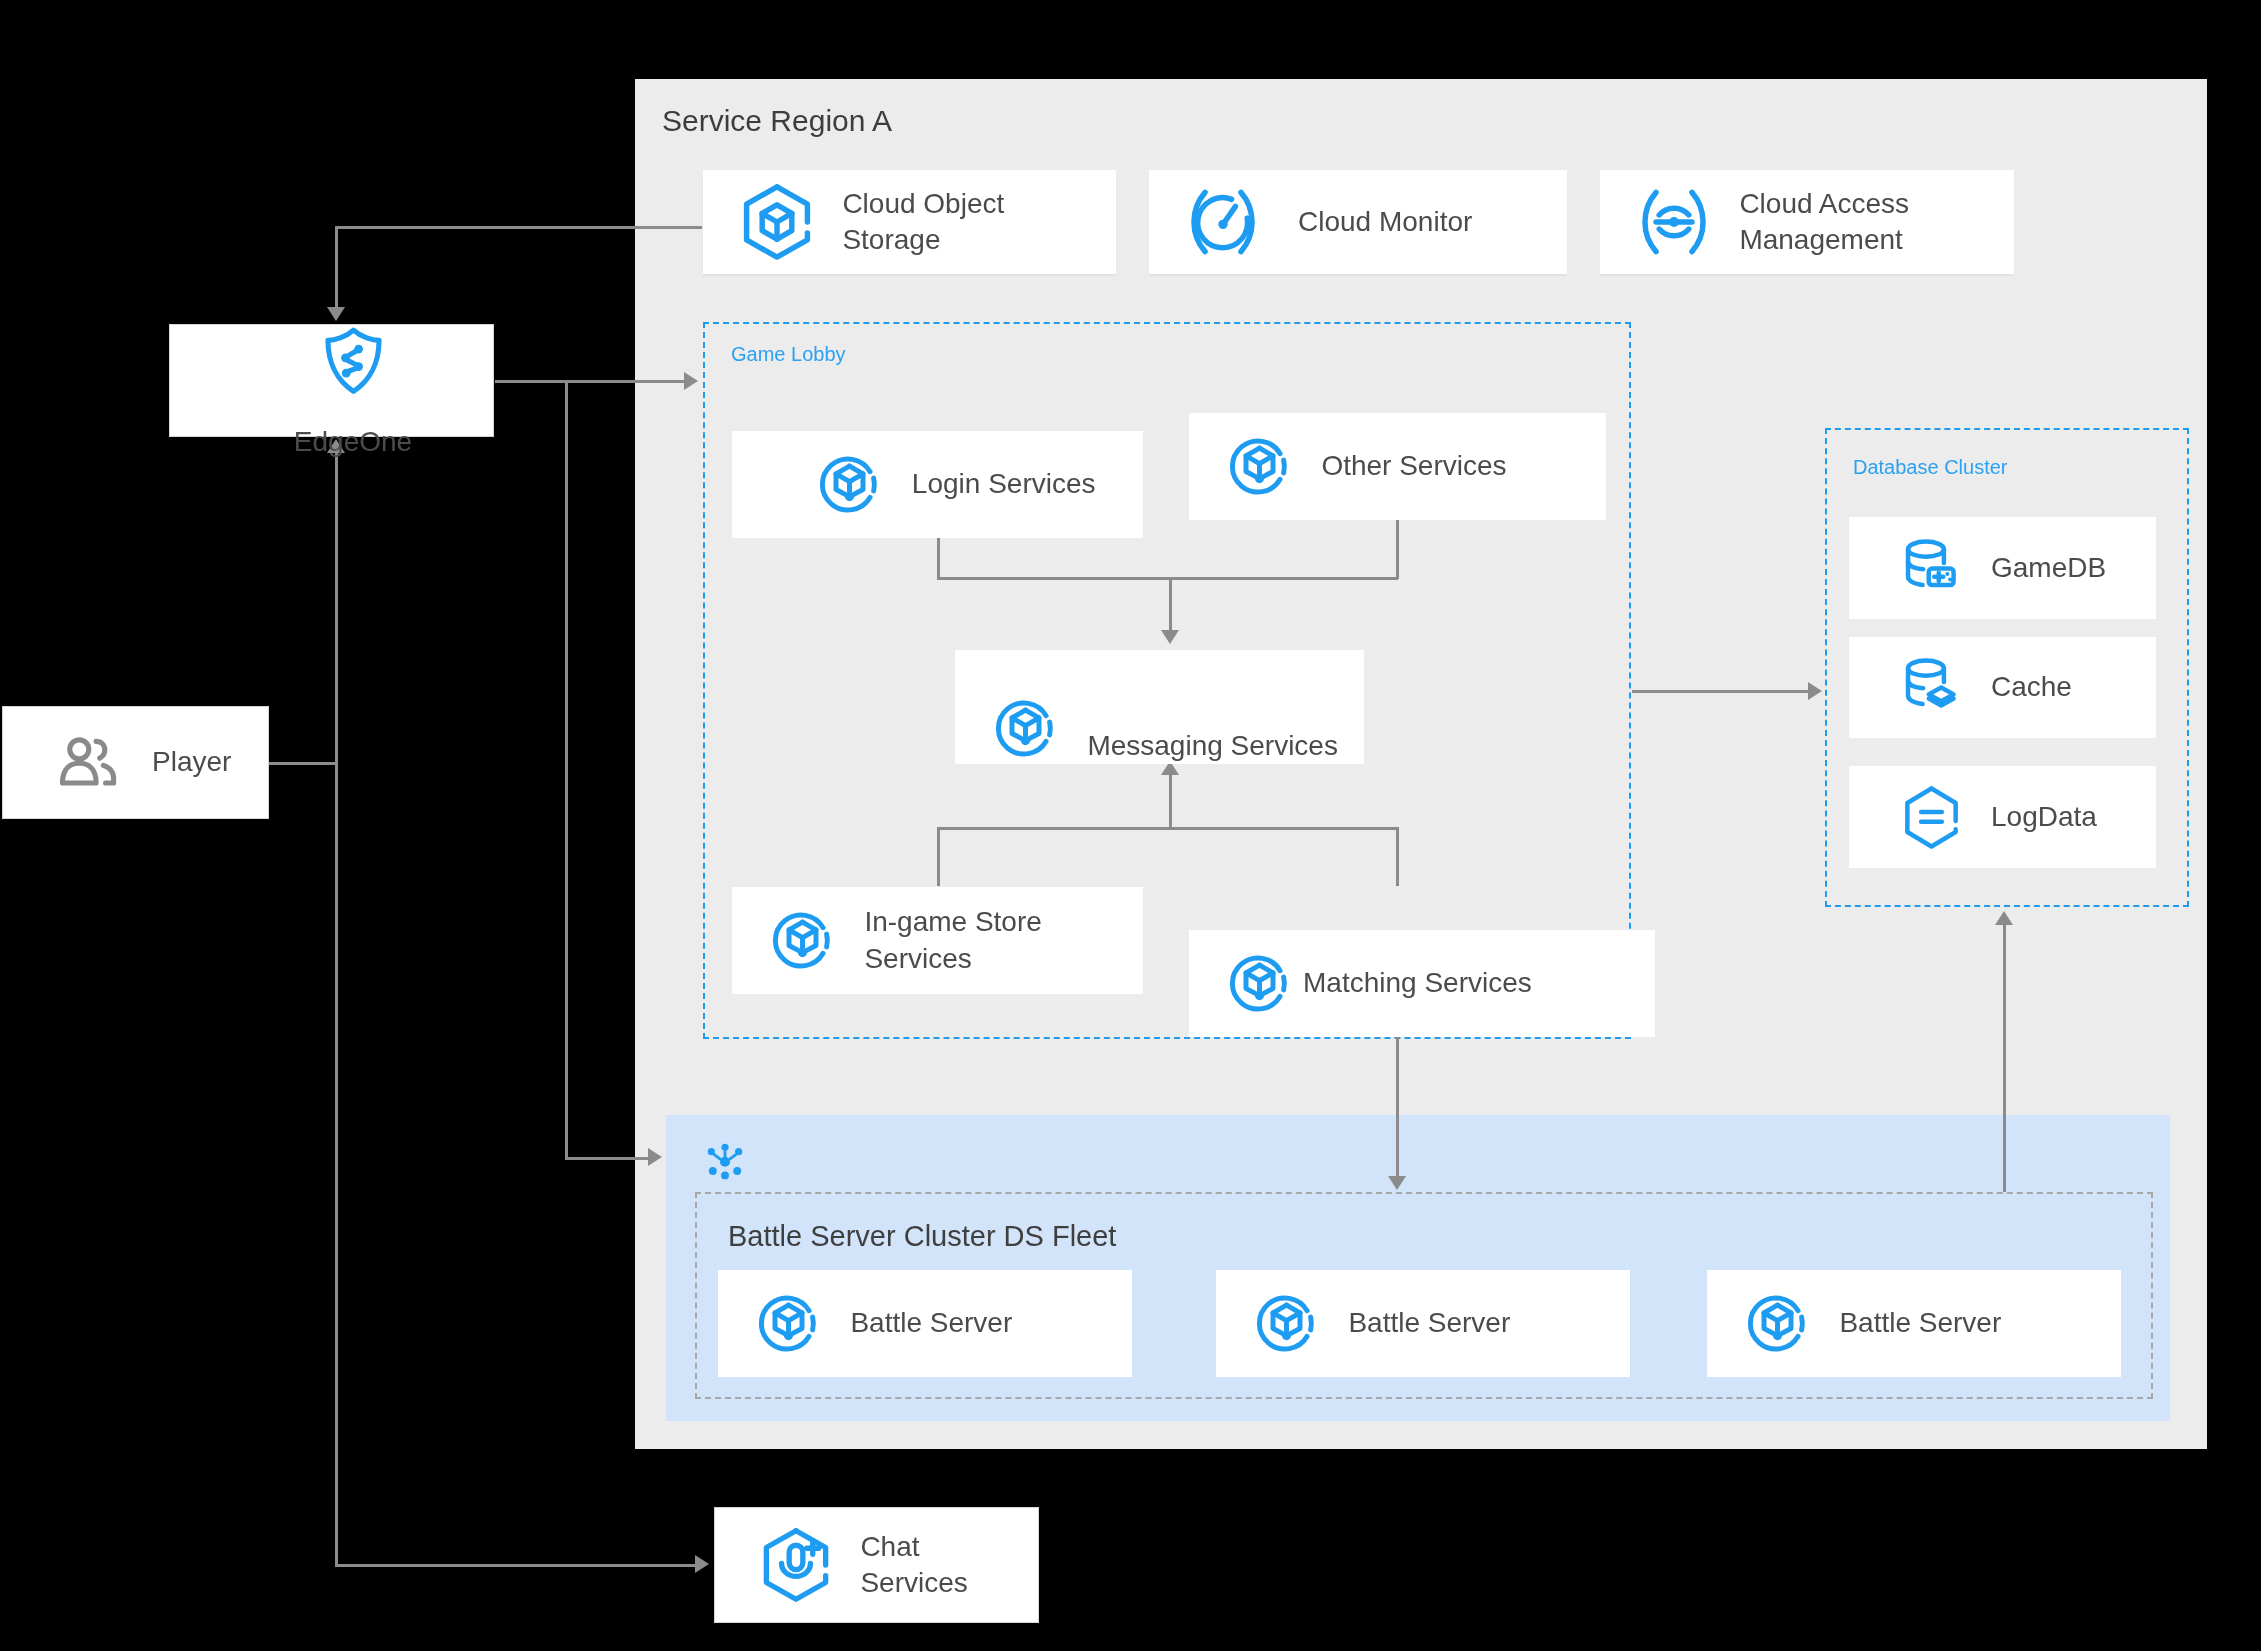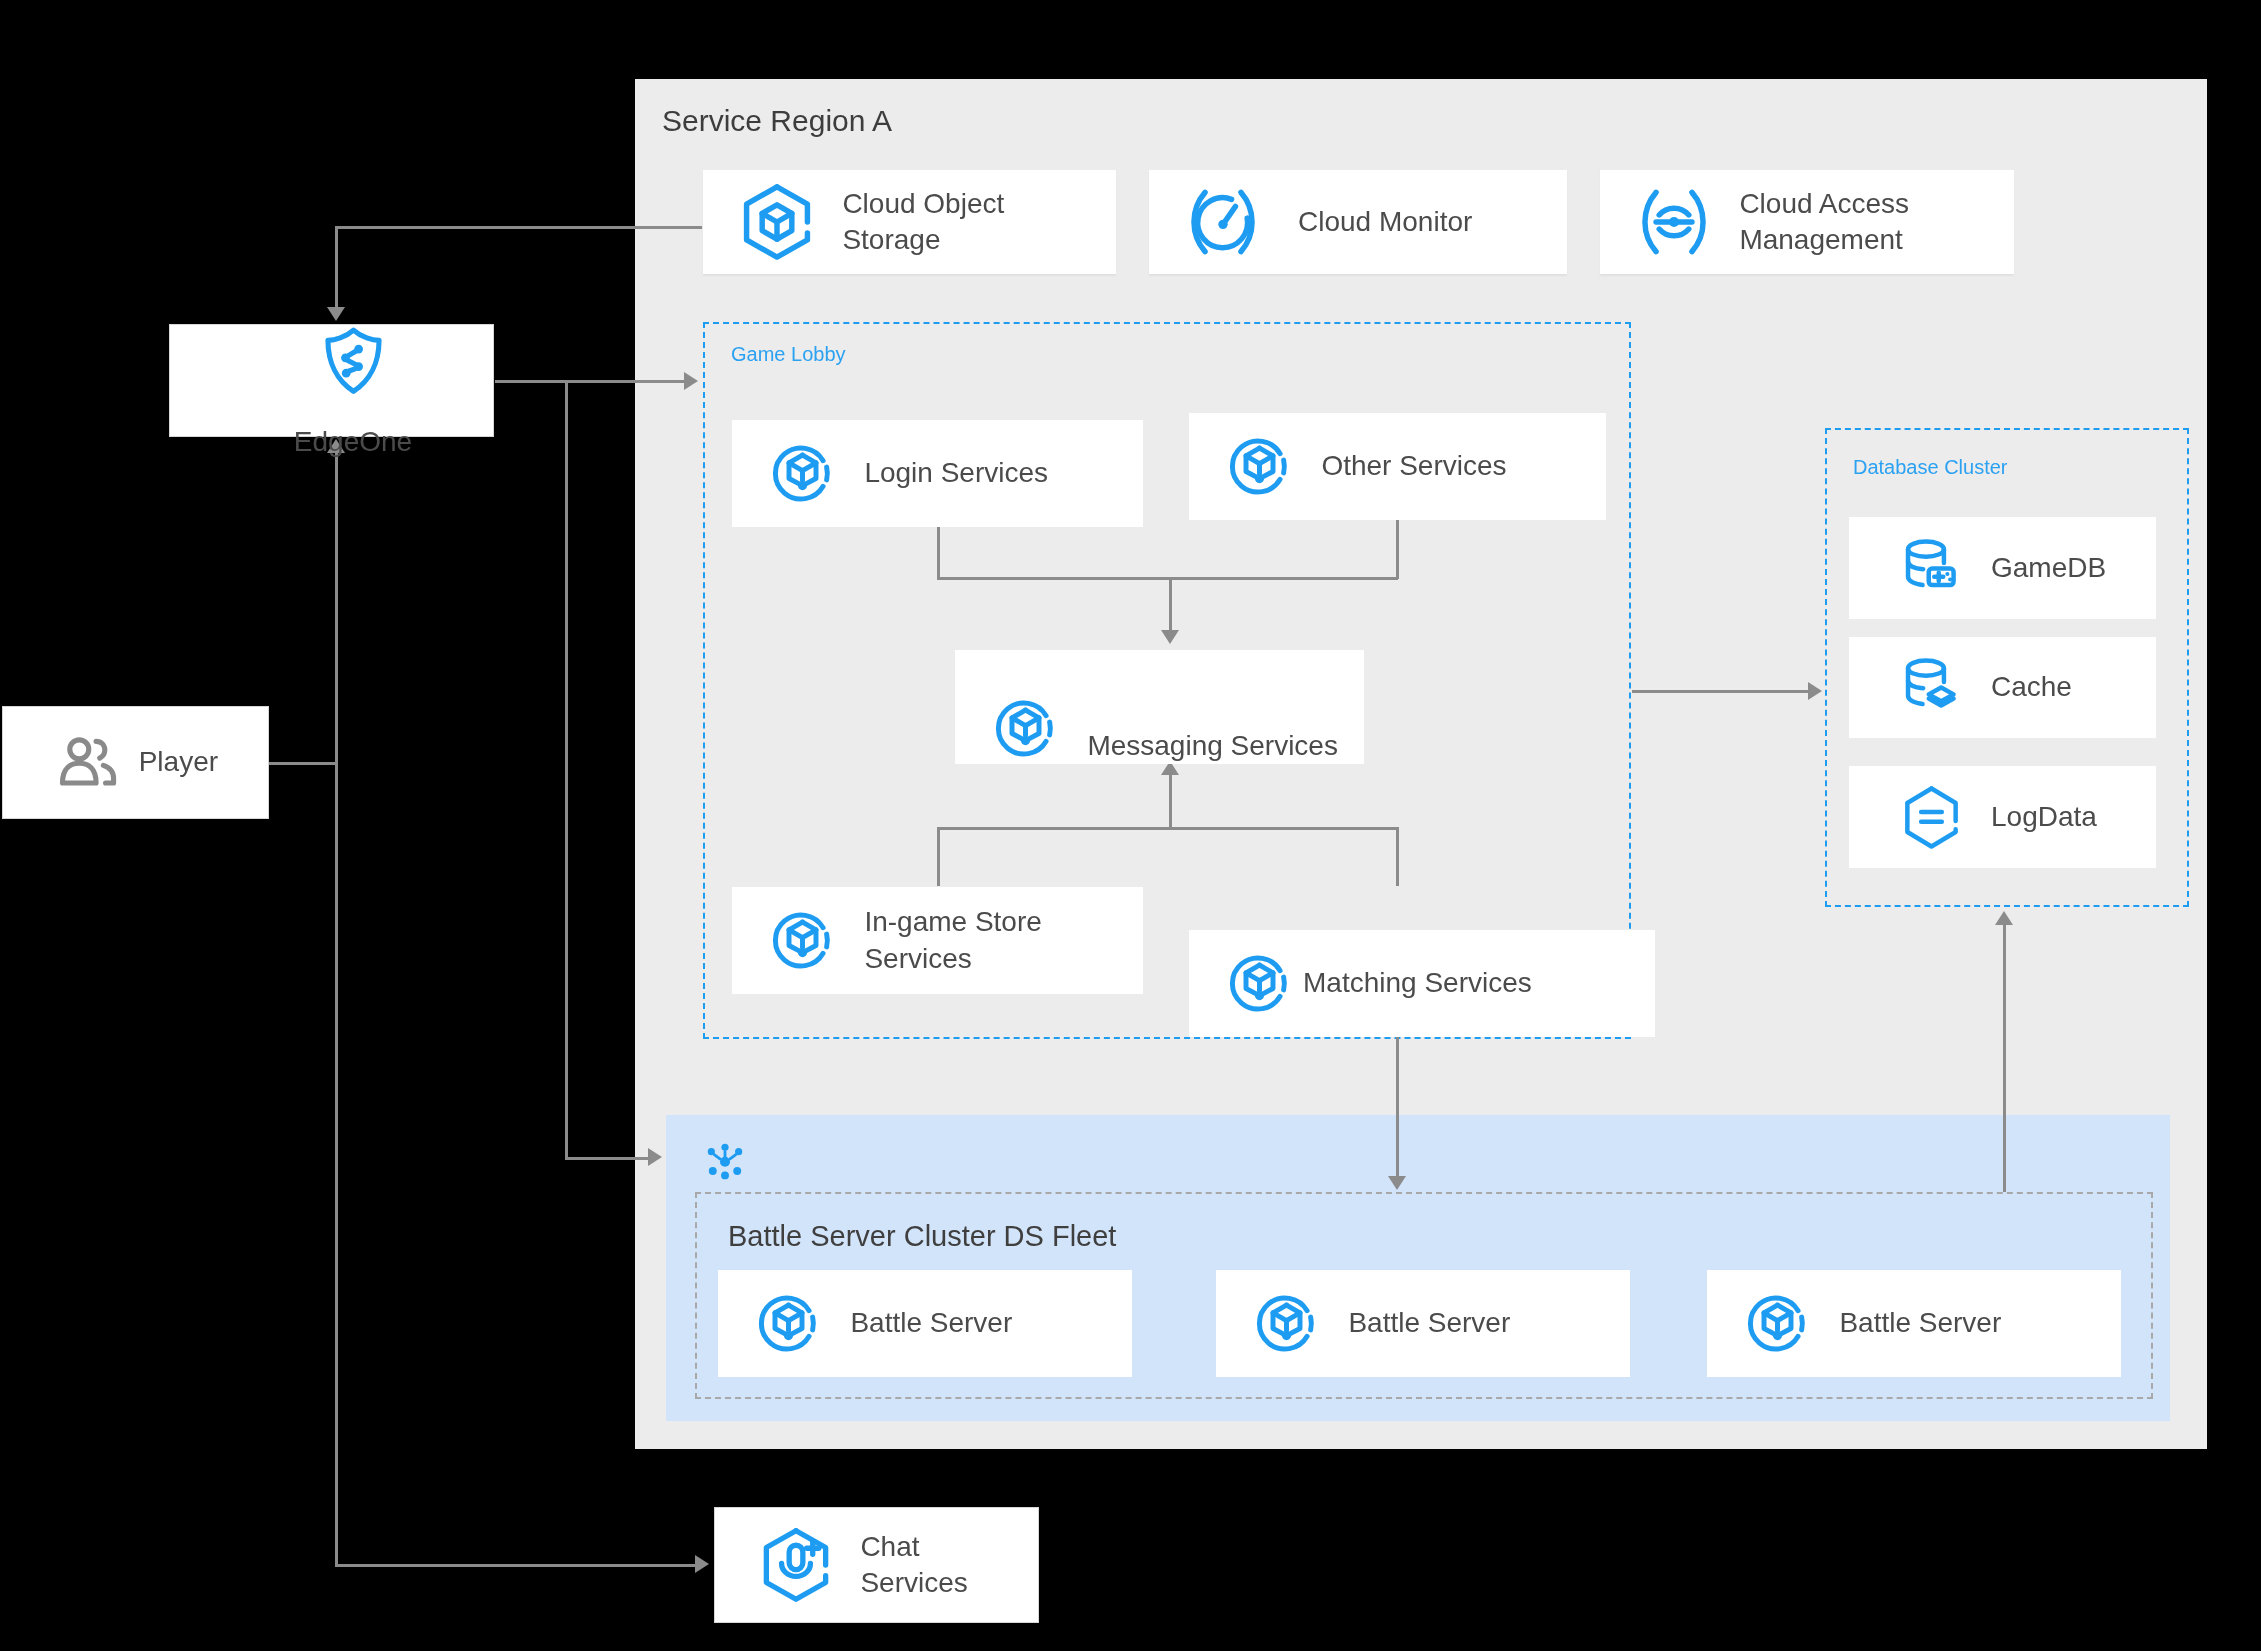--- a/index.html
+++ b/index.html
@@ -216,21 +216,21 @@
       </svg>
     <span class="lbl">Cloud Monitor</span>
   </div>
   <div class="node shadow" style="left:1600px;top:170px;width:414px;height:104px;">
     <svg class="ic" width="78" height="78" viewBox="0 0 100 100">
         <use href="#i-cam"></use>
       </svg>
     <span class="lbl" style="max-width:206px;">Cloud Access Management</span>
   </div>
 
-  <div class="node" style="left:732px;top:420px;width:411px;height:107px;">
+  <div class="node" style="left:732px;top:431px;width:411px;height:107px;justify-content:center;">
     <svg class="ic" width="71" height="71" viewBox="0 0 100 100">
         <use href="#i-svc"></use>
       </svg>
     <span class="lbl">Login Services</span>
   </div>
   <div class="node" style="left:1189px;top:413px;width:417px;height:107px;">
     <svg class="ic" width="71" height="71" viewBox="0 0 100 100">
         <use href="#i-svc"></use>
       </svg>
     <span class="lbl">Other Services</span>
@@ -291,21 +291,21 @@
       </svg>
     <span class="lbl">Battle Server</span>
   </div>
 
   <div class="node outer" style="left:169px;top:324px;width:325px;height:113px;padding-left:43px;flex-direction:column;">
     <svg class="ic" width="73" height="73" viewBox="0 0 100 100">
         <use href="#i-shield"></use>
       </svg>
     <span class="lbl">EdgeOne</span>
   </div>
-  <div class="node outer" style="left:1.7px;top:706px;width:267px;height:113px;padding-left:50px;gap:13px;">
+  <div class="node outer" style="left:1.7px;top:706px;width:267px;height:113px;padding-left:50px;">
     <svg class="ic gray" width="73" height="73" viewBox="0 0 100 100">
         <use href="#i-player"></use>
       </svg>
     <span class="lbl">Player</span>
   </div>
   <div class="node outer" style="left:714px;top:1507px;width:325px;height:116px;padding-left:43px;">
     <svg class="ic" width="76" height="76" viewBox="0 0 100 100">
         <use href="#i-chat"></use>
       </svg>
     <span class="lbl" style="max-width:132px;">Chat Services</span>

